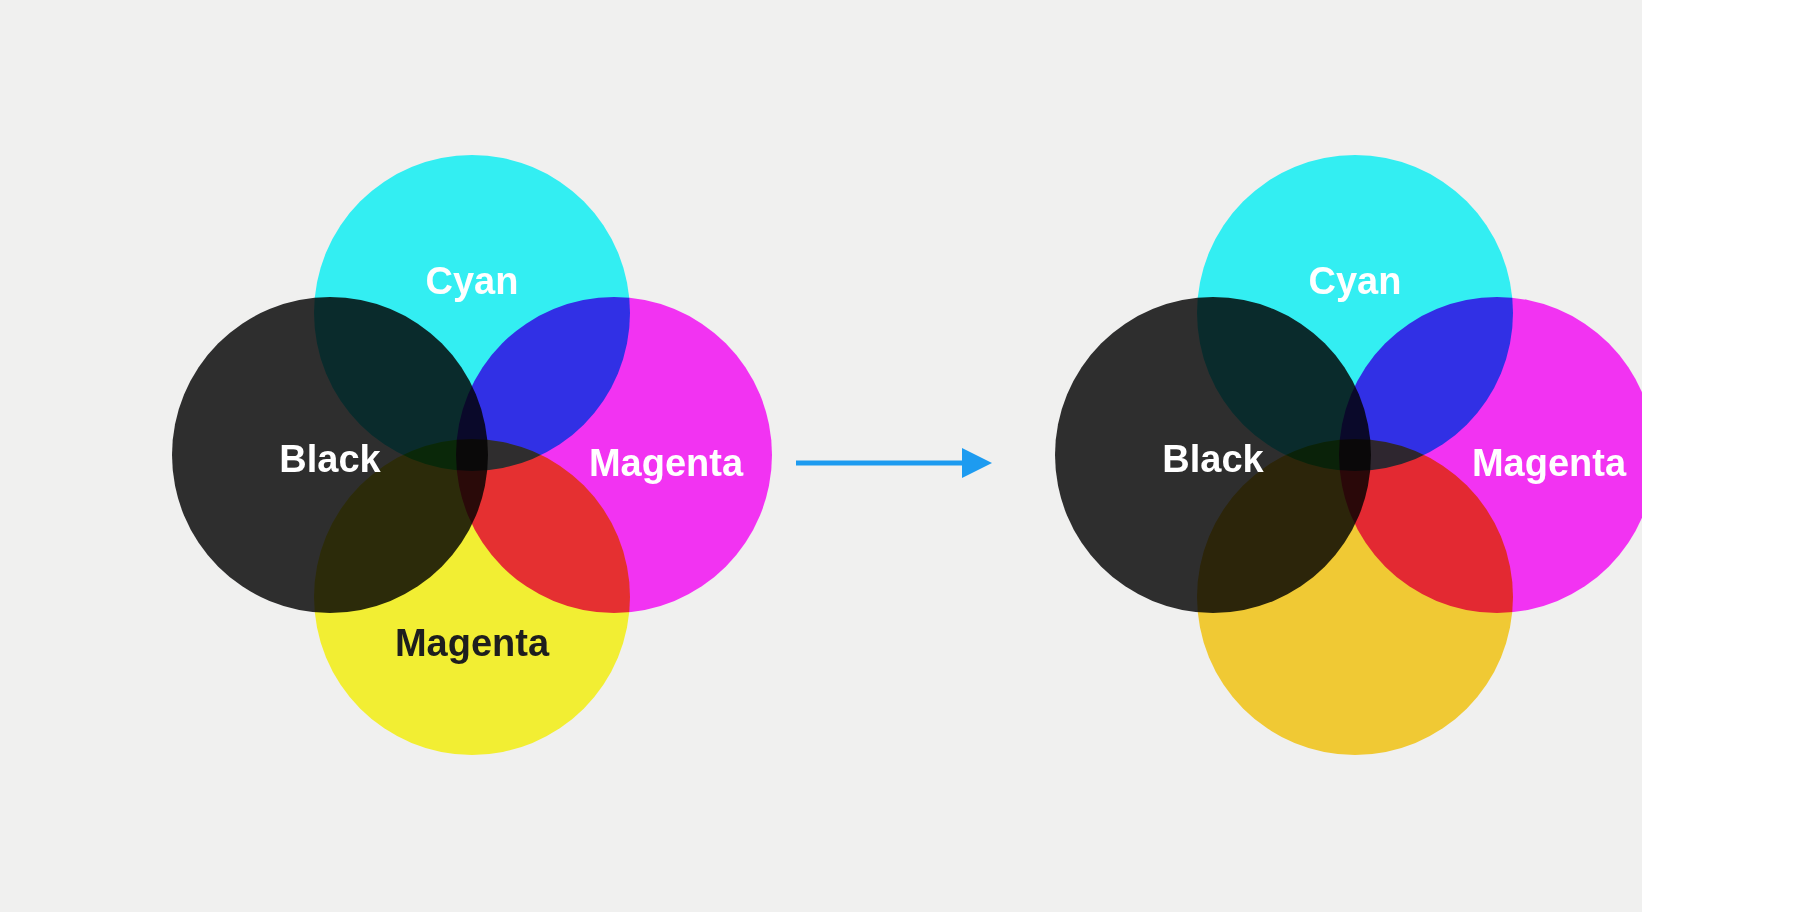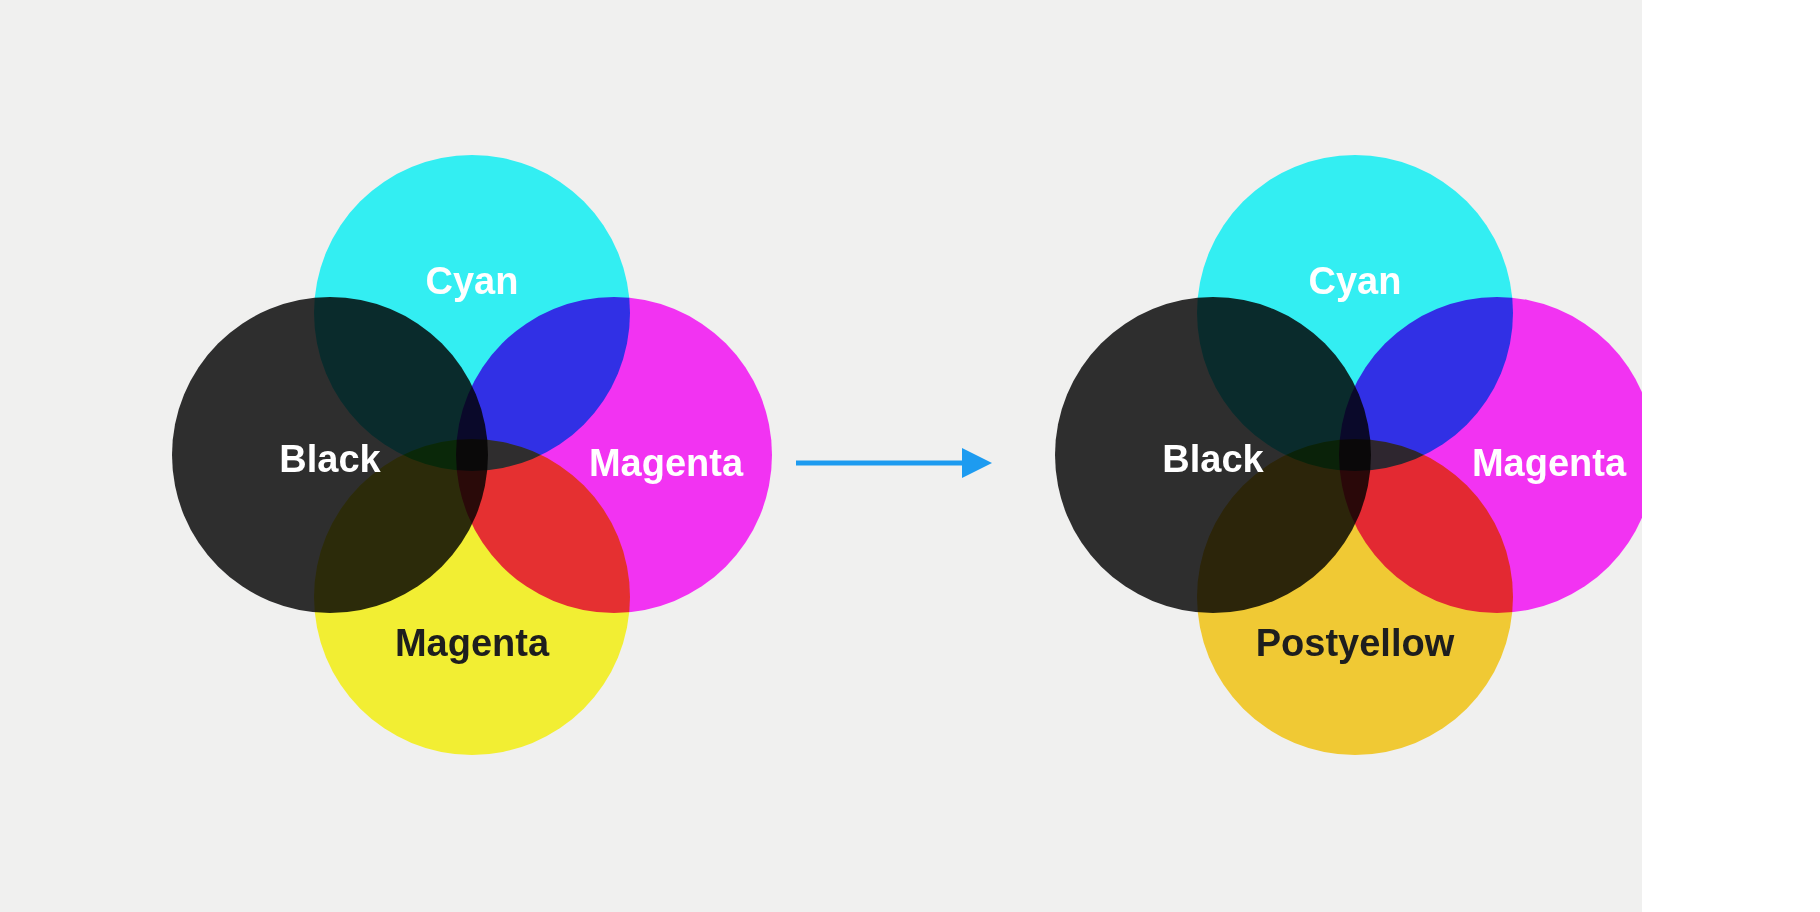--- a/index.html
+++ b/index.html
@@ -82,16 +82,15 @@
 
   <div class="diagram diagram-after">
     <div class="circle circle-top" style="background: rgb(51, 238, 242);"></div>
     <div class="circle circle-left" style="background: rgb(46, 46, 46);"></div>
     <div class="circle circle-right" style="background: rgb(242, 51, 242);"></div>
     <div class="circle circle-bottom" style="background: rgb(240, 201, 52);"></div>
 
     <span class="label label-top" style="color: rgb(255, 255, 255);">Cyan</span>
     <span class="label label-left" style="color: rgb(255, 255, 255);">Black</span>
     <span class="label label-right" style="color: rgb(255, 255, 255);">Magenta</span>
-    <span class="label label-bottom" style="color: rgb(30, 30, 30);">Postyellow</span>
   </div>
 
 </div>
 
 </body></html>

